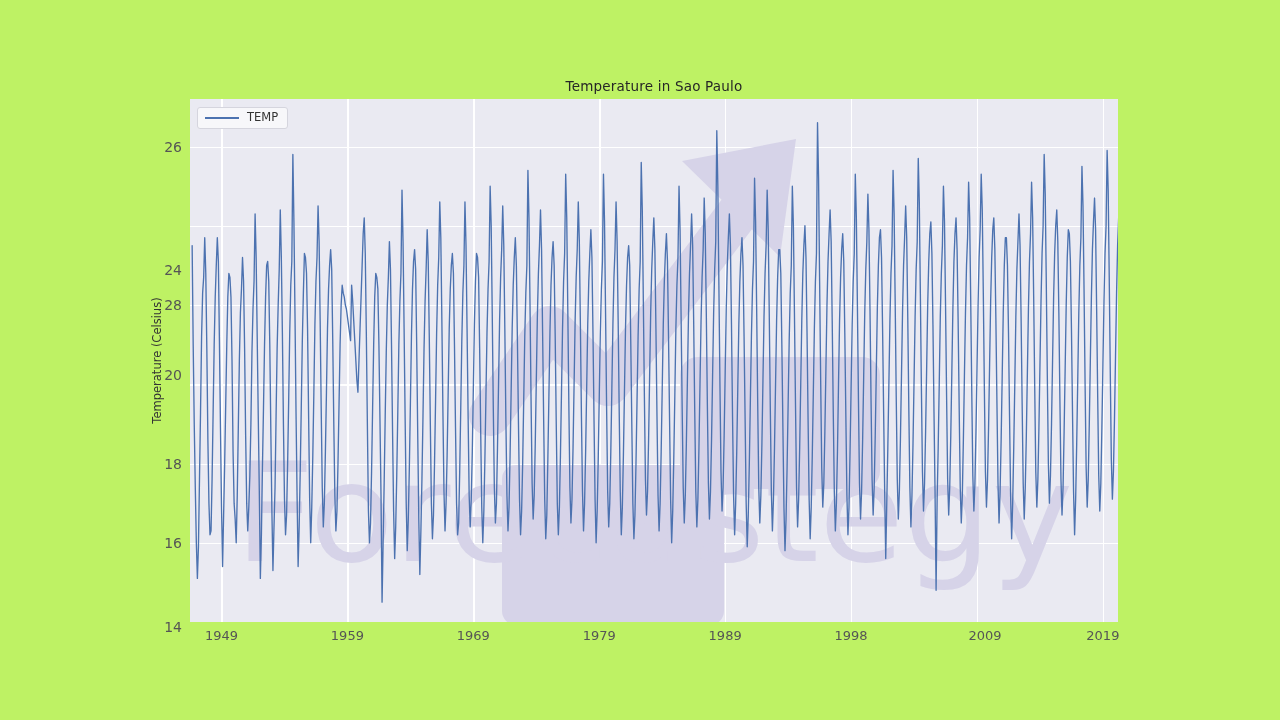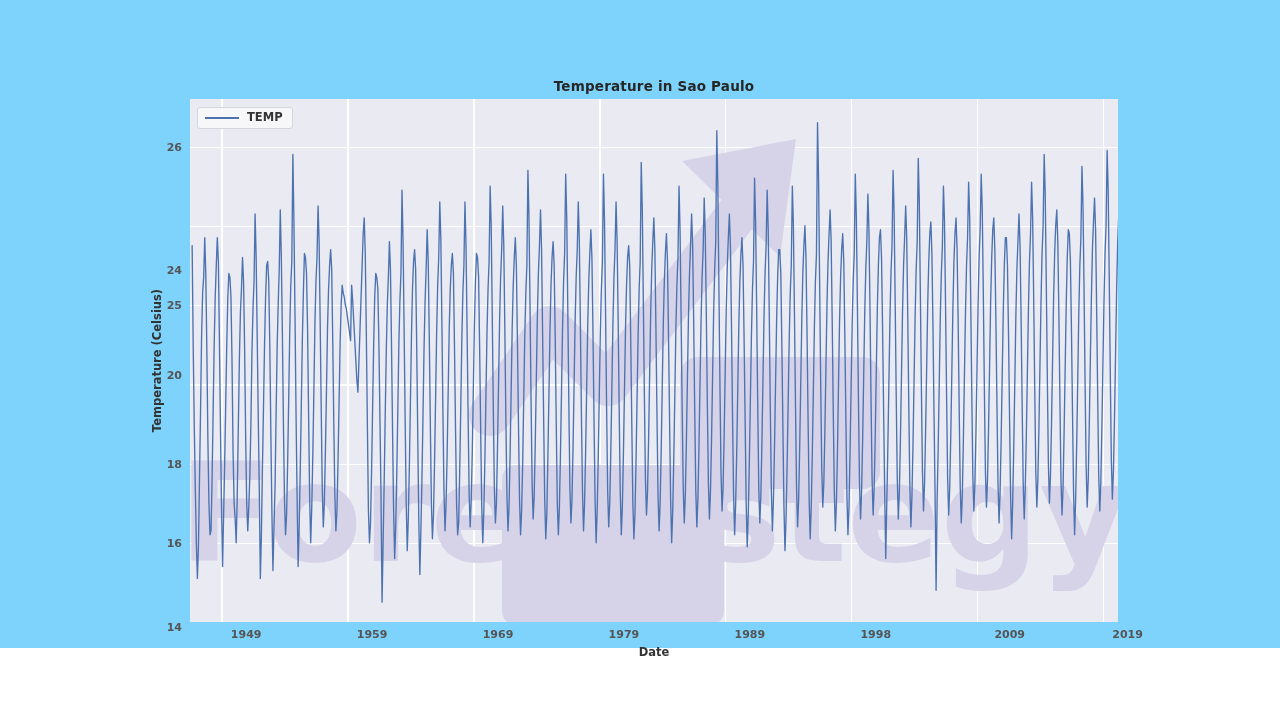--- a/index.html
+++ b/index.html
@@ -12,23 +12,22 @@
     width: 1280px;
     height: 720px;
     overflow: hidden;
     font-family: "DejaVu Sans", "Liberation Sans", sans-serif;
     position: relative;
   }
   #figure {
     position: absolute;
     left: 0; top: 0;
     width: 1280px;
-    height: 648px;
-    background: #7dd3fc;
-    font-weight: bold;
+    height: 720px;
+    background: #bef264;
   }
   
   #chart-title {
     position: absolute;
     left: 190px;
     top: 78px;
     width: 928px;
     text-align: center;
     font-size: 13.5px;
     color: #262626;
@@ -74,38 +73,38 @@
     width: 928px;
     height: 523px;
     z-index: 3;
   }
   
   .ytick {
     position: absolute;
     right: 0;
     width: 44px;
     text-align: right;
-    font-size: 11px;
+    font-size: 14px;
     color: #555555;
     transform: translateY(-50%);
   }
   #ytick-wrap {
     position: absolute;
     left: 138px;
     top: 99px;
     width: 44px;
     height: 523px;
   }
   .xtick {
     position: absolute;
     top: 0;
     width: 80px;
     margin-left: -40px;
-    text-align: right;
-    font-size: 11px;
+    text-align: center;
+    font-size: 13px;
     color: #555555;
   }
   #xtick-wrap {
     position: absolute;
     left: 190px;
     top: 628px;
     width: 928px;
     height: 18px;
   }
   #xlabel {
@@ -162,21 +161,21 @@
 
   <div id="chart-title">Temperature in Sao Paulo</div>
 
   <div id="ylabel">Temperature (Celsius)</div>
 
   <div id="ytick-wrap">
       <div class="ytick" style="top: 528px;">14</div>
       <div class="ytick" style="top: 443.758px;">16</div>
       <div class="ytick" style="top: 364.515px;">18</div>
       <div class="ytick" style="top: 276px;">20</div>
-      <div class="ytick" style="top: 206.03px;">25</div>
+      <div class="ytick" style="top: 206.03px;">28</div>
       <div class="ytick" style="top: 126.788px; margin-top: 44px;">24</div>
       <div class="ytick" style="top: 47.5455px;">26</div>
     </div>
 
   <div id="plot-area">
     <div id="gridlines">
         <div class="gridline-h" style="top: 443.758px; background: rgb(255, 255, 255);"></div>
         <div class="gridline-h" style="top: 364.515px; background: rgb(255, 255, 255);"></div>
         <div class="gridline-h" style="top: 285.273px; background: rgb(255, 255, 255);"></div>
         <div class="gridline-h" style="top: 206.03px; background: rgb(255, 255, 255);"></div>
@@ -216,15 +215,14 @@
       <div class="xtick" style="left: 31.479px;">1949</div>
       <div class="xtick" style="left: 157.395px;">1959</div>
       <div class="xtick" style="left: 283.311px;">1969</div>
       <div class="xtick" style="left: 409.227px;">1979</div>
       <div class="xtick" style="left: 535.142px;">1989</div>
       <div class="xtick" style="left: 661.058px;">1998</div>
       <div class="xtick" style="left: 795px;">2009</div>
       <div class="xtick" style="left: 912.89px;">2019</div>
     </div>
 
-  <div id="xlabel">Date</div>
 
 </div>
 
 </body></html>

